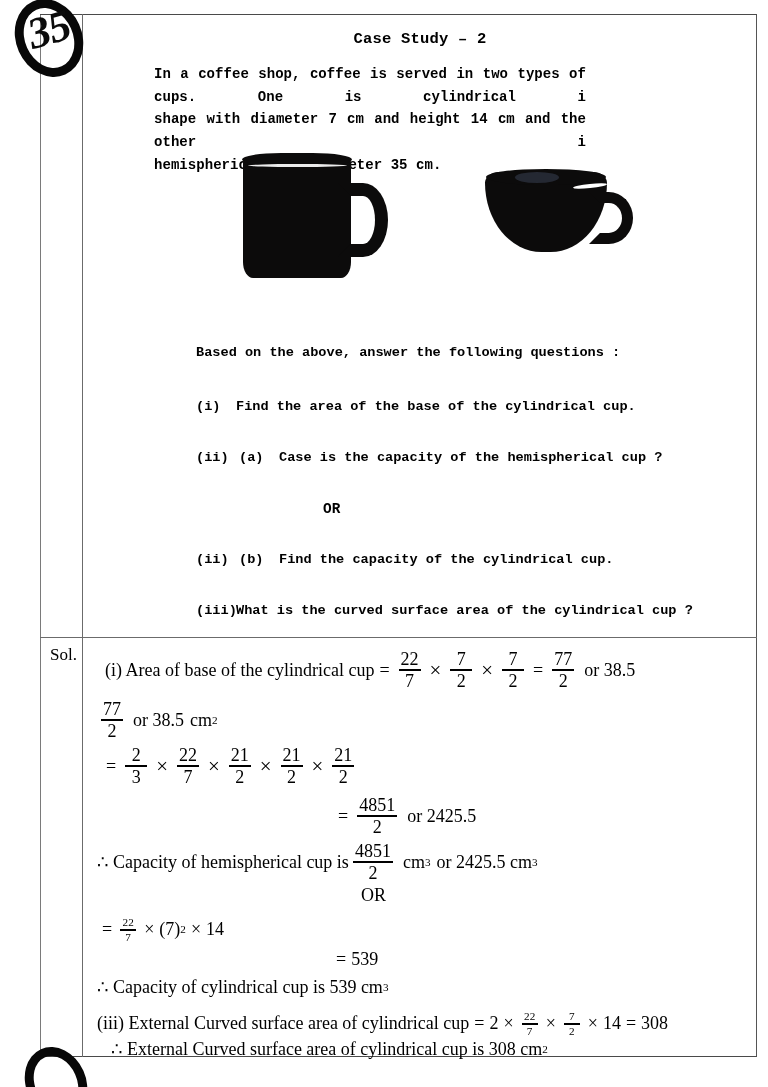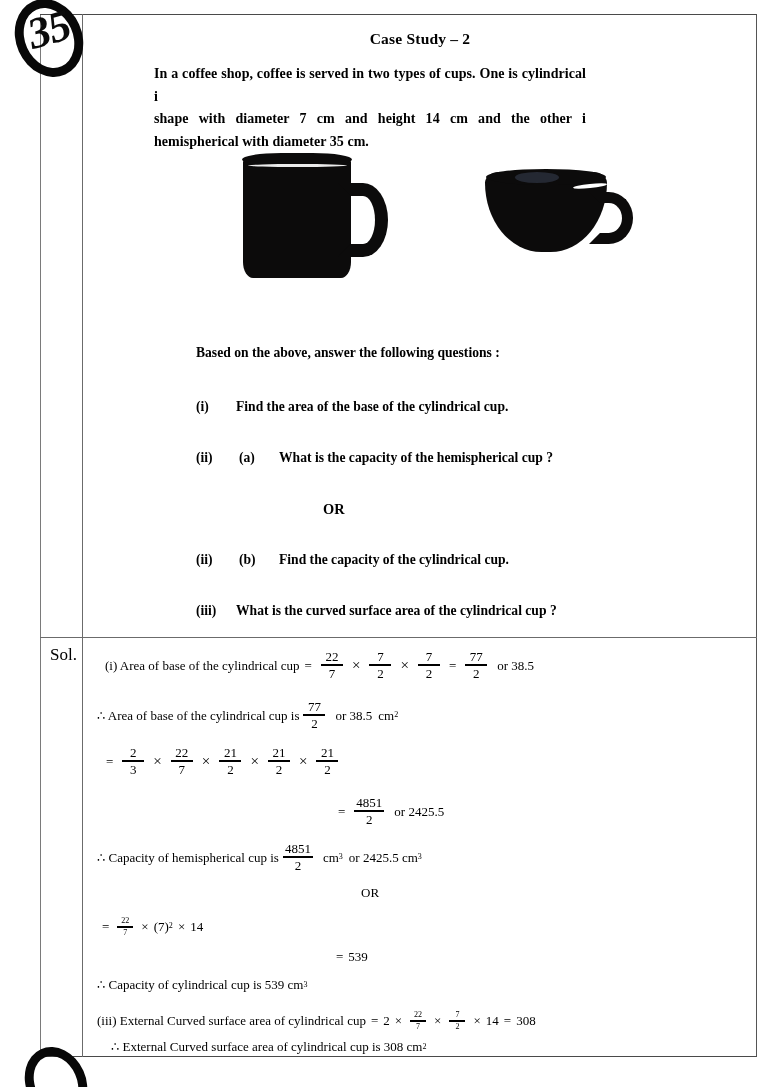--- a/index.html
+++ b/index.html
@@ -84,21 +84,21 @@
   #mark-top .num  { left: 16px; top: 12px; font-size: 44px; line-height: 44px; }
 
   #mark-bottom { left: 22px; top: 1042px; width: 72px; height: 70px; overflow: hidden; }
   #mark-bottom .ring { left: 4px; top: 4px; width: 60px; height: 74px; }
   #mark-bottom .num { left: 18px; top: 14px; font-size: 40px; line-height: 40px; }
 
   
   .q-block {
     position: absolute;
     left: 83px; top: 15px;
-    width: 674px; height: 622px;
+    width: 674px; height: 622px; font-family: Liberation Mono, monospace;
   }
   .case-title {
     text-align: center;
     font-weight: bold;
     font-size: 15.5px;
     letter-spacing: .2px;
     margin-top: 15px;
   }
   .intro {
     margin: 15px 0 0 71px;
@@ -235,21 +235,21 @@
   
   .sol-label {
     position: absolute;
     left: 50px; top: 645px;
     font-size: 17px;
   }
   .s-block {
     position: absolute;
     left: 83px; top: 638px;
     width: 674px; height: 419px;
-    font-size: 13px;
+    font-size: 18px;
     line-height: 1.0;
   }
   .sline {
     position: absolute;
     display: flex;
     align-items: center;
     white-space: nowrap;
   }
 
   
@@ -332,21 +332,21 @@
     <div class="based">Based on the above, answer the following questions :</div>
 
     <div class="qlist">
       <div class="qrow">
         <span class="rn">(i)</span>
         <span class="qt">Find the area of the base of the cylindrical cup.</span>
       </div>
       <div class="qrow">
         <span class="rn">(ii)</span>
         <span class="sub">(a)</span>
-        <span class="qt indent">What is the capacity of the hemispherical cup ?</span>
+        <span class="qt indent">Case is the capacity of the hemispherical cup ?</span>
       </div>
       <div class="qrow">
         <span class="or-word">OR</span>
       </div>
       <div class="qrow">
         <span class="rn">(ii)</span>
         <span class="sub">(b)</span>
         <span class="qt indent">Find the capacity of the cylindrical cup.</span>
       </div>
       <div class="qrow">
@@ -384,21 +384,20 @@
       <span class="frac">
         <span class="num">77</span>
         <span class="bar"></span>
         <span class="den">2</span>
       </span>
       <span class="sp"></span>
       <span>or 38.5</span>
     </div>
 
     <div class="sline" style="left:14px; top:62px;">
-      <span>∴ Area of base of the cylindrical cup is</span>
       <span class="frac">
         <span class="num">77</span>
         <span class="bar"></span>
         <span class="den">2</span>
       </span>
       <span class="sp"></span>
       <span>or 38.5</span>
       <span class="sp"></span>
       <span>cm</span>
         <sup class="x">2</sup>

